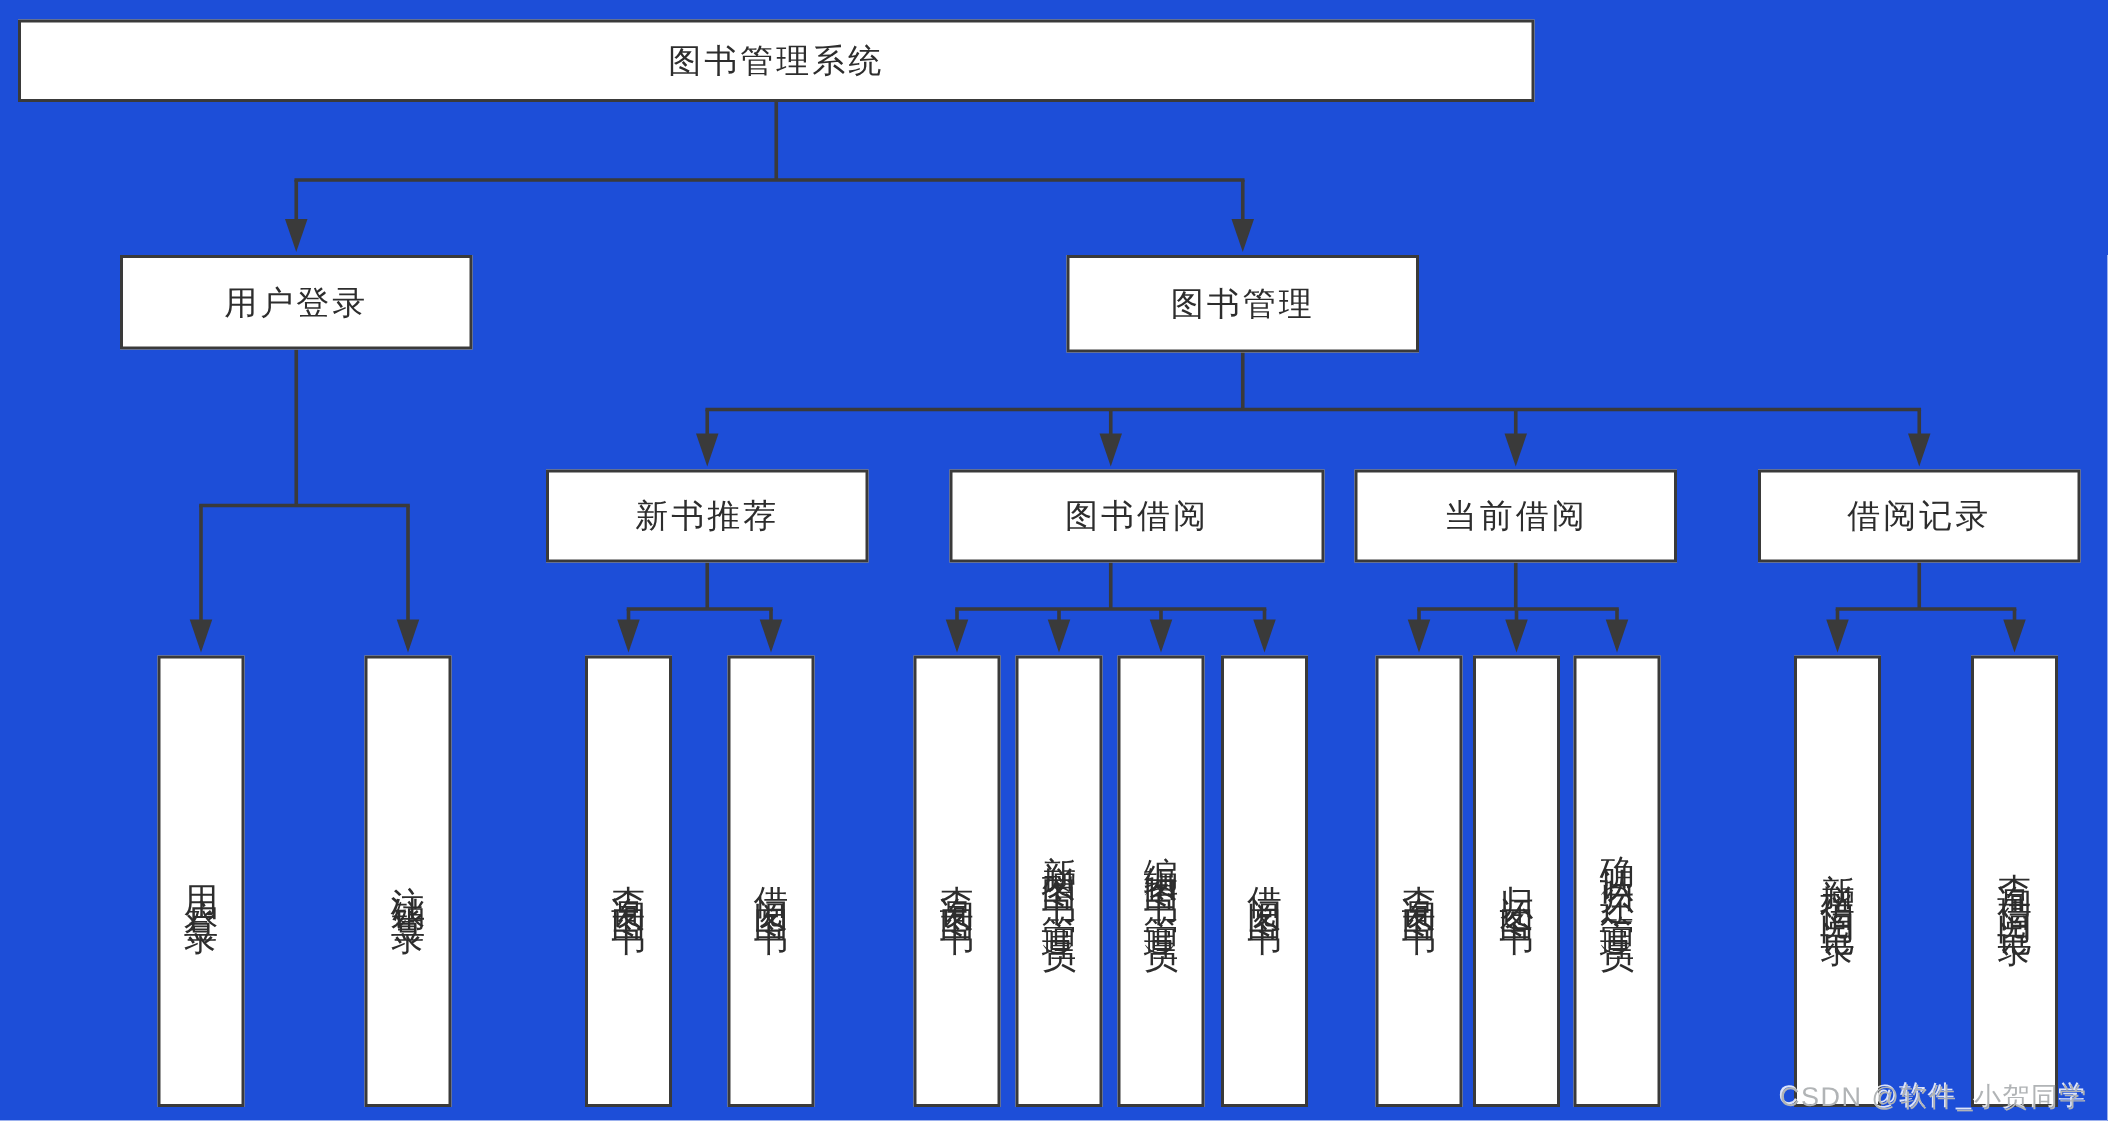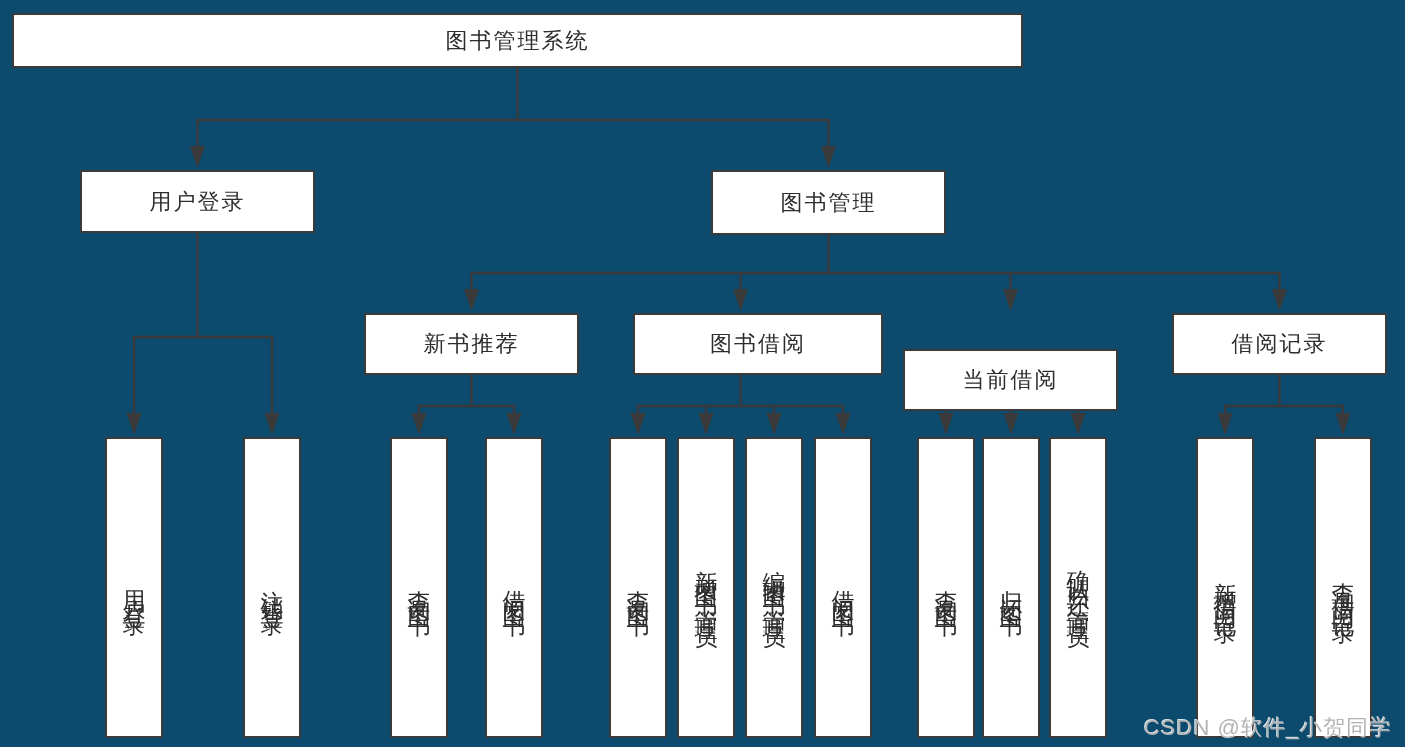--- a/index.html
+++ b/index.html
@@ -1,35 +1,35 @@
 <!DOCTYPE html>
 <html><head>
 <meta charset="utf-8">
 <style>
   html, body { margin: 0; padding: 0; background: #ffffff; }
   .canvas {
     position: relative; width: 1405px; height: 747px;
-    background: #0c4a6e; overflow: hidden;
+    background: #1d4ed8; overflow: hidden;
     font-family: "Liberation Sans", sans-serif;
   }
   .connectors { position: absolute; left: 0; top: 0; z-index: 1; }
   .box {
     position: absolute; box-sizing: border-box;
     background: #ffffff; border: 2.5px solid #3a3a3a;
     display: flex; align-items: center; justify-content: center;
     color: #2d2d2d; z-index: 2;
   }
   .h-box { font-size: 22px; letter-spacing: 2px; white-space: nowrap; }
   .v-box {
     writing-mode: vertical-lr; text-orientation: mixed;
     font-size: 23px; letter-spacing: 8px; line-height: 1;
   }
   .watermark {
     position: absolute; right: 13px; bottom: 4px; z-index: 5;
-    font-size: 22px; letter-spacing: 1px; color: #b1b4b6;
+    font-size: 18px; letter-spacing: 1px; color: #b1b4b6;
     text-shadow: -1px -1px 0 rgba(255,255,255,0.85);
   }
 </style>
 </head>
 <body>
 
 <div class="canvas">
 
   <svg class="connectors" width="1405" height="747">
       <line x1="517.5" y1="68" x2="517.5" y2="120" stroke="#3a3a3a" stroke-width="2.4"></line>
@@ -86,21 +86,21 @@
       <polygon points="1335.5,413 1350.5,413 1343,435" fill="#3a3a3a"></polygon>
     </svg>
 
   <div class="box h-box" style="left:12px; top:13px; width:1011px; height:55px;">图书管理系统</div>
 
   <div class="box h-box" style="left:80px; top:170px; width:235px; height:63px;">用户登录</div>
   <div class="box h-box" style="left:711px; top:170px; width:235px; height:65px;">图书管理</div>
 
   <div class="box h-box" style="left:364px; top:313px; width:215px; height:62px;">新书推荐</div>
   <div class="box h-box" style="left:633px; top:313px; width:250px; height:62px;">图书借阅</div>
-  <div class="box h-box" style="left:903px; top:313px; width:215px; height:62px;margin-top:36px;">当前借阅</div>
+  <div class="box h-box" style="left:903px; top:313px; width:215px; height:62px;">当前借阅</div>
   <div class="box h-box" style="left:1172px; top:313px; width:215px; height:62px;">借阅记录</div>
 
   <div class="box v-box" style="left:105px; top:437px; width:58px; height:301px;">用户登录</div>
   <div class="box v-box" style="left:243px; top:437px; width:58px; height:301px;">注销登录</div>
 
   <div class="box v-box" style="left:390px; top:437px; width:58px; height:301px;">查询图书</div>
   <div class="box v-box" style="left:485px; top:437px; width:58px; height:301px;">借阅图书</div>
 
   <div class="box v-box" style="left:609px; top:437px; width:58px; height:301px;">查询图书</div>
   <div class="box v-box" style="left:677px; top:437px; width:58px; height:301px;">新增图书（管理员）</div>

